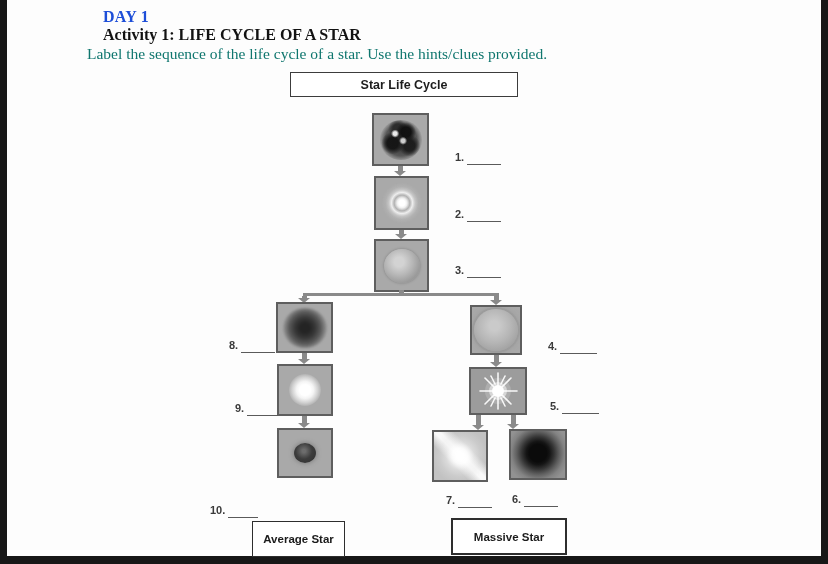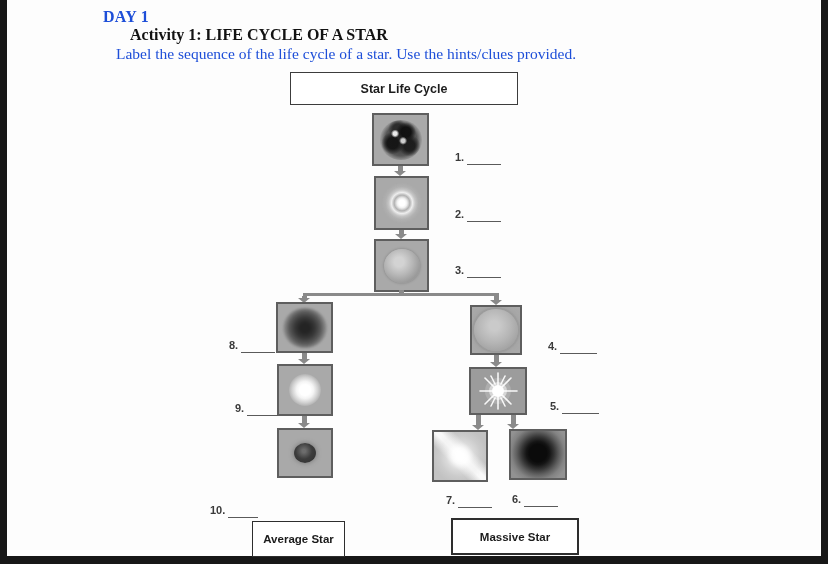--- a/index.html
+++ b/index.html
@@ -14,30 +14,30 @@
   #bar-right { left:821px; top:0; width:7px; height:564px; }
   #bar-bottom{ left:0; top:556px; width:828px; height:8px; }
 
   
   .day-label {
     position:absolute; left:103px; top:8px;
     font:bold 16px "Liberation Serif", serif; color:#1d4ed8; letter-spacing:.3px;
   }
   .activity-title {
     position:absolute; left:103px; top:26px;
-    font:bold 16px "Liberation Serif", serif; color:#121212;margin-left:27px;
+    font:bold 16px "Liberation Serif", serif; color:#121212;
   }
   .instructions {
-    position:absolute; left:116px; top:45px;
-    font:15.5px "Liberation Serif", serif; color:#1d4ed8;
+    position:absolute; left:87px; top:45px;
+    font:15.5px "Liberation Serif", serif; color:#0f766e;
   }
 
   
   .title-box {
-    position:absolute; left:290px; top:72px; width:228px; height:33px;
+    position:absolute; left:290px; top:72px; width:228px; height:25px;
     border:1.5px solid #3c3c3c; background:#ffffff; box-sizing:border-box;
     display:flex; align-items:center; justify-content:center;
     font:bold 12.5px "Liberation Sans", sans-serif; color:#1d1d1d;
   }
 
   
   .sbox {
     position:absolute; box-sizing:border-box;
     background:#a9a9a9; border:2px solid #5e5e5e;
     display:flex; align-items:center; justify-content:center; overflow:hidden;
@@ -265,17 +265,17 @@
     <span class="bline" style="width:31px"></span>
   </div>
   <div class="blank" style="left:210px; top:468px;margin-top:36px;">
     <span>10.</span>
     <span class="bline" style="width:30px"></span>
   </div>
 
   <div class="legend-box" style="left:252px; top:521px; width:93px; height:36px; border-width:1.5px;">
     <span>Average Star</span>
   </div>
-  <div class="legend-box" style="left:451px; top:518px; width:128px; height:37px;">
+  <div class="legend-box" style="left:451px; top:518px; width:116px; height:37px;">
     <span>Massive Star</span>
   </div>
 
 </div>
 
 </body></html>

